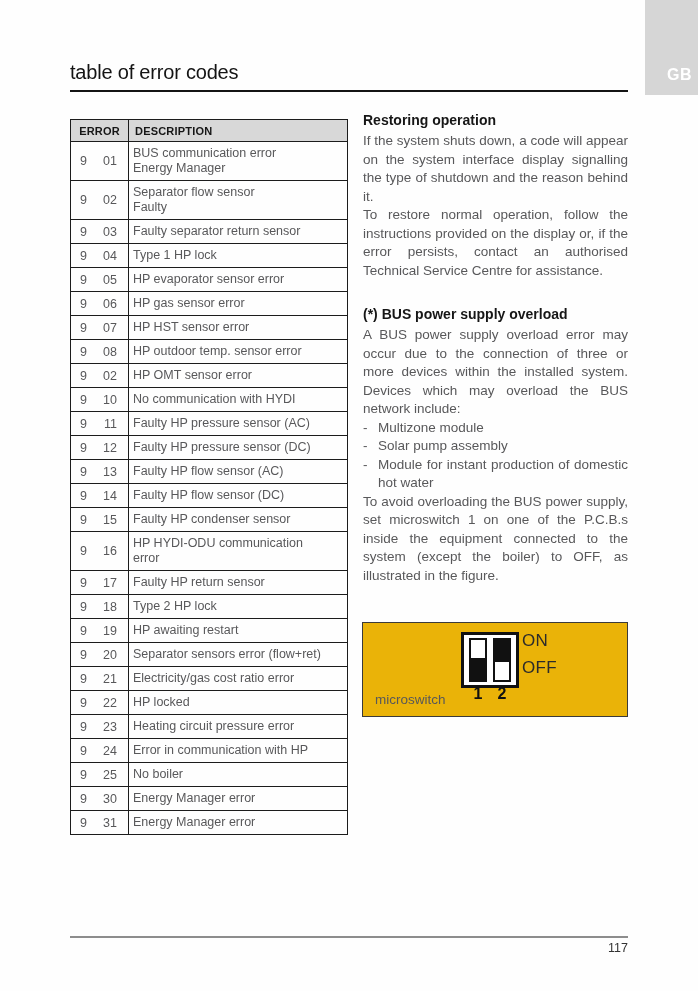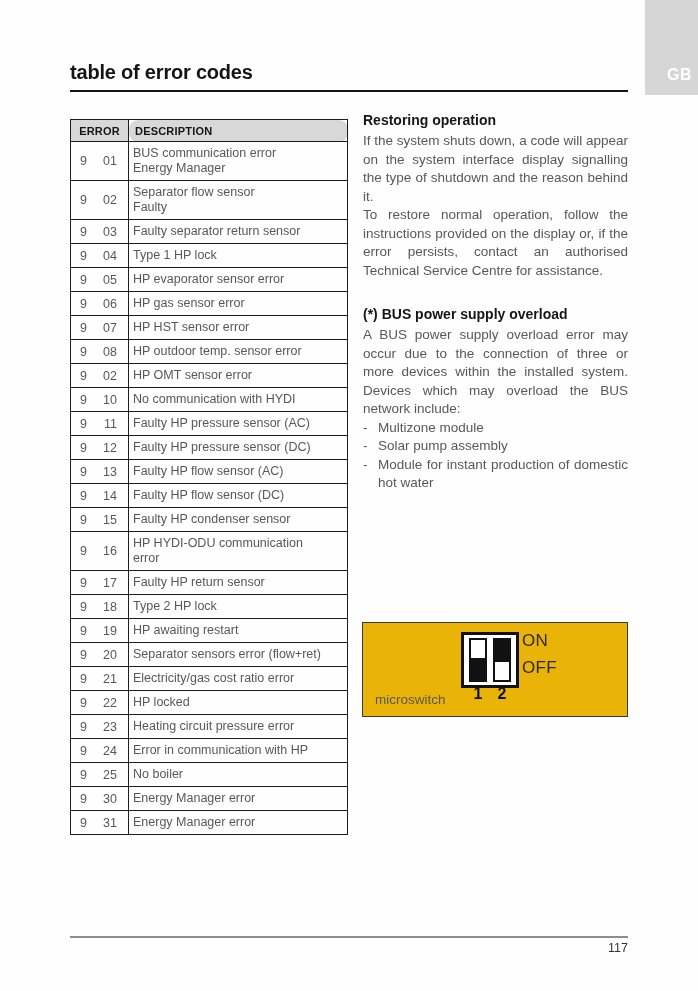--- a/index.html
+++ b/index.html
@@ -18,39 +18,39 @@
     background: #d6d6d6;
     display: flex; flex-direction: column; justify-content: flex-end; align-items: center;
     padding-bottom: 11px;
     text-align: right;
   }
   .lang-tab span { color: #ffffff; font-weight: bold; font-size: 16px; letter-spacing: 0.5px; }
 
   
   .page-title {
     position: absolute; left: 70px; top: 61px; width: 558px;
-    font-size: 20px; font-weight: bold; color: #141414; letter-spacing: -0.2px;
+    font-size: 20px; font-weight: normal; color: #141414; letter-spacing: -0.2px;
   }
   .title-rule {
     position: absolute; left: 70px; top: 90px; width: 558px; height: 2px; background: #141414;
   }
 
   
   .error-table {
     position: absolute; left: 70px; top: 119px; width: 278px;
     border-collapse: collapse; table-layout: fixed;
   }
   .error-table th, .error-table td { border: 1px solid #1c1c1c; vertical-align: middle; }
   .error-table thead th {
     background: #d8d8d8; color: #161616;
     font-size: 11px; font-weight: bold; letter-spacing: 0.2px;
     height: 22px; padding: 3px 6px;
   }
   th.h-err { width: 58px; text-align: center; }
-  th.h-desc { text-align: left; padding-left: 8px; border-radius: 9px; }
+  th.h-desc { text-align: left; padding-left: 8px; }
   td.c-err {
     font-size: 12.5px; color: #58585a; padding: 4px 11px 4px 9px;
   }
   td.c-err .code-wrap { display: flex; justify-content: space-between; }
   td.c-desc {
     font-size: 12.5px; color: #58585a; line-height: 15px;
     padding: 4px 4px; white-space: pre-line; text-align: left;
   }
 
   
@@ -375,20 +375,21 @@
       </li>
       <li>
         <span class="dash">-</span>
         <span class="b-text">Solar pump assembly</span>
       </li>
       <li>
         <span class="dash">-</span>
         <span class="b-text">Module for instant production of domestic hot water</span>
       </li>
     </ul>
+    <div class="body-text">To avoid overloading the BUS power supply, set microswitch 1 on one of the P.C.B.s inside the equipment connected to the system (except the boiler) to OFF, as illustrated in the figure.</div>
   </div>
 </div>
 
 <div class="figure-box">
   <div class="dip-frame">
     <div class="dip-switch">
       <div class="slot open"></div>
       <div class="slot filled"></div>
     </div>
     <div class="dip-switch">

